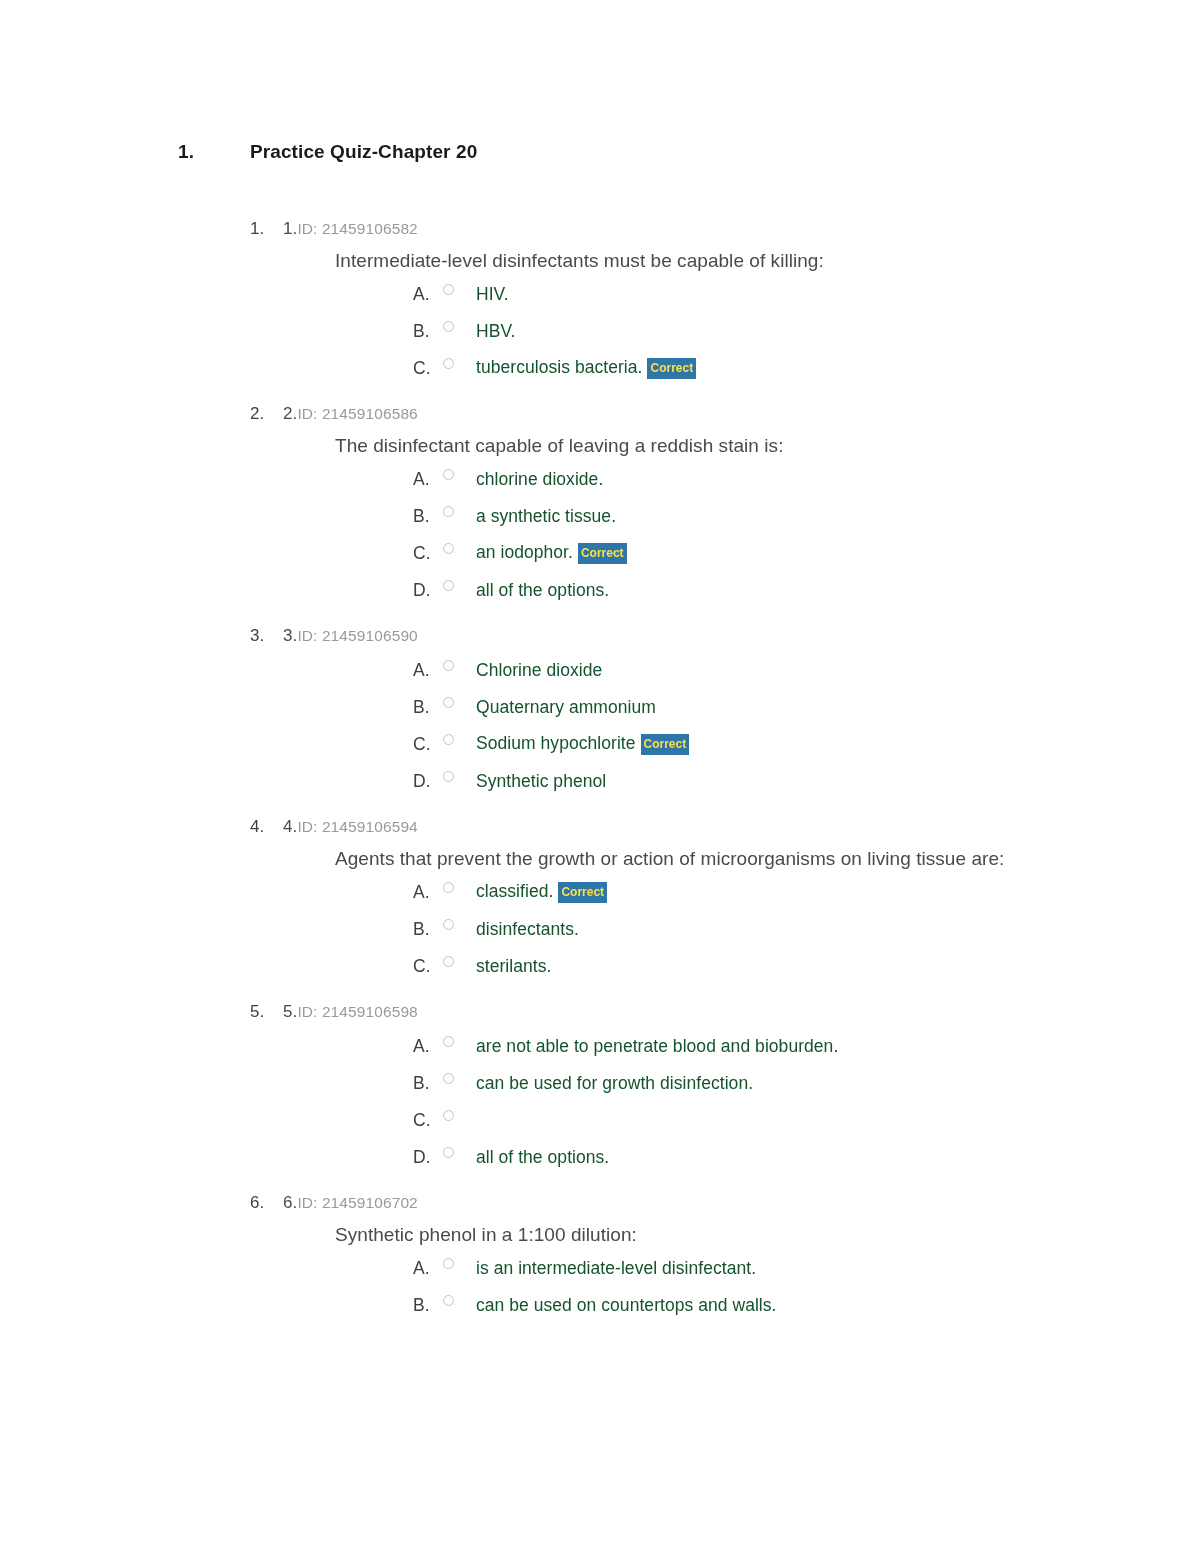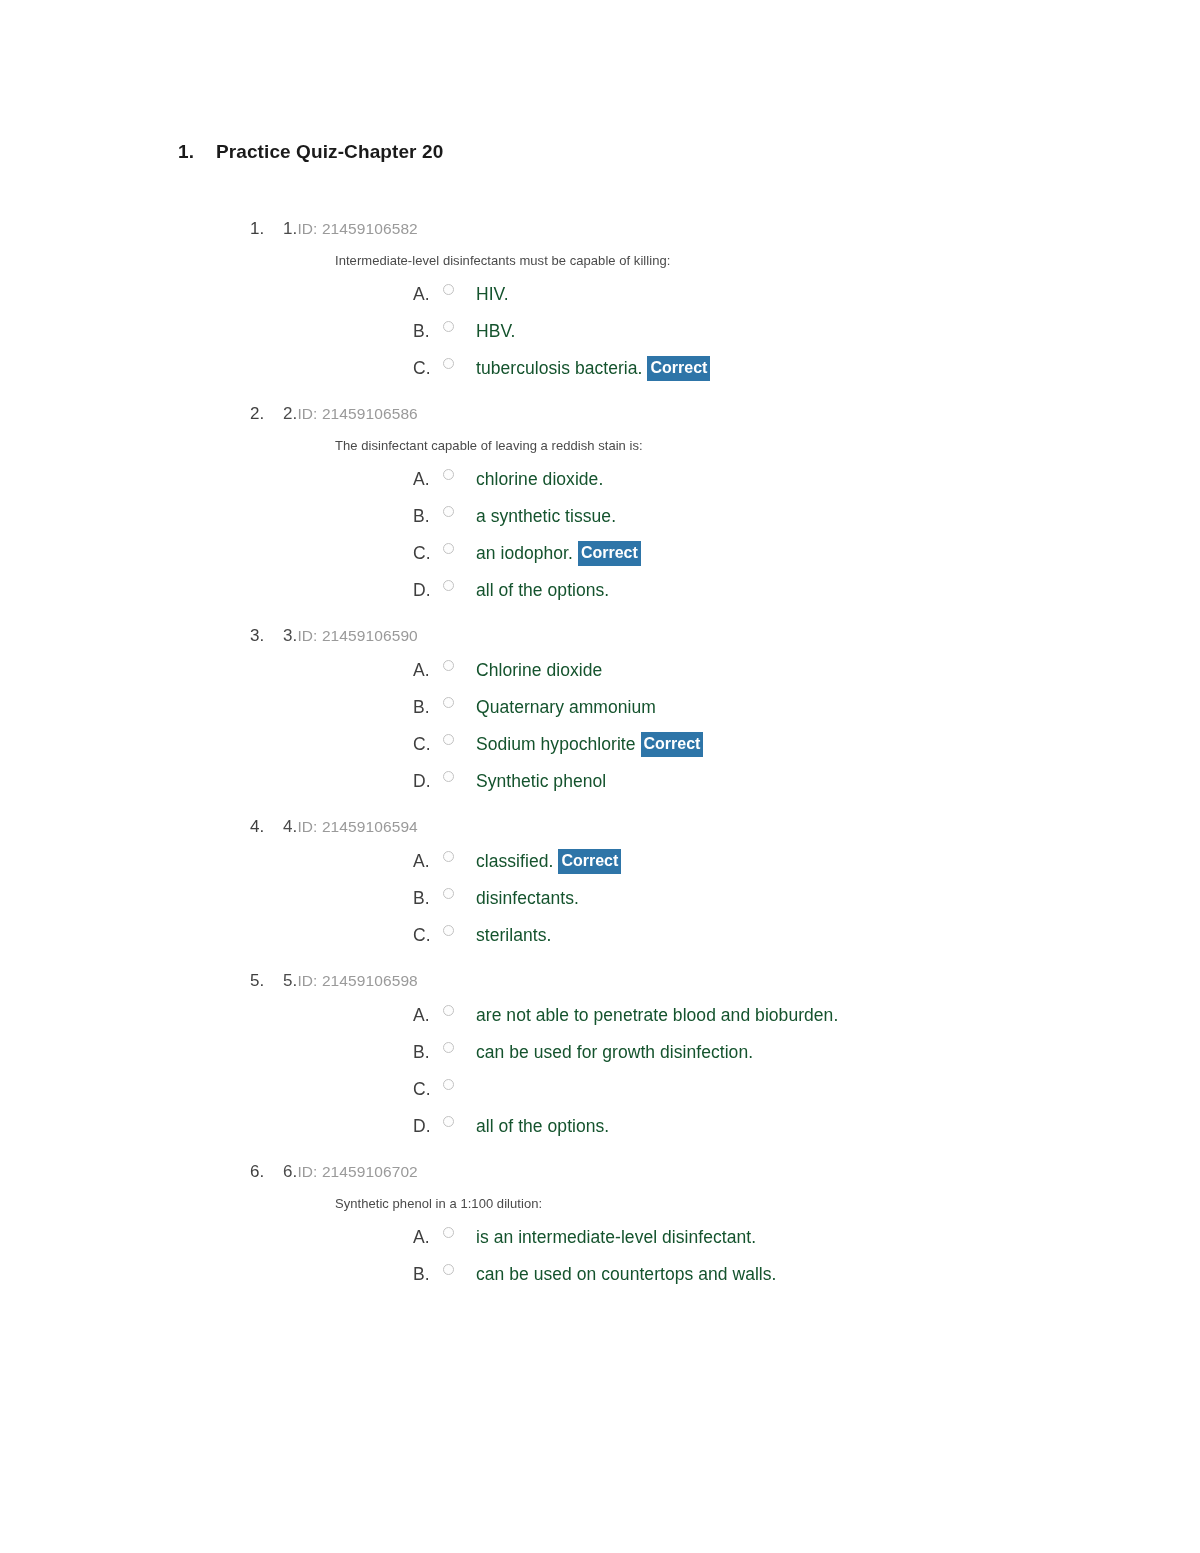--- a/index.html
+++ b/index.html
@@ -37,20 +37,21 @@
     color: #1a1a1a;
     letter-spacing: 0.2px;
     width: 38px;
     display: inline-block;
   }
   .doc-title-text {
     font-size: 19px;
     font-weight: bold;
     color: #1a1a1a;
     letter-spacing: 0.1px;
+    margin-left: 34px;
   }
 
   
   .q-list {
     position: absolute;
     left: 0;
     top: 219px;
     width: 1200px;
   }
   .question {
@@ -75,21 +76,21 @@
     font-size: 15.5px;
     color: #9a9a9a;
     letter-spacing: 0.1px;
   }
   .q-id .q-id-index {
     font-size: 17px;
     color: #4a4a4a;
   }
   .q-stem {
     padding-left: 335px;
-    font-size: 13px;
+    font-size: 19px;
     color: #4a4a4a;
     line-height: 31px;
     letter-spacing: 0.05px;
     white-space: nowrap;
   }
   .q-blank {
     letter-spacing: -0.5px;
     color: #555;
   }
 
@@ -127,22 +128,22 @@
   }
   .opt-text {
     font-size: 17.5px;
     color: #14532d;
     letter-spacing: 0.05px;
     line-height: 1;
   }
   .correct-badge {
     display: inline-block;
     background: #2e75a8;
-    color: #ffffff;
-    font-size: 16px;
+    color: #fde047;
+    font-size: 12px;
     font-weight: bold;
     line-height: 1;
     padding: 4px 3px 5px 3px;
     margin-left: 5px;
     vertical-align: 1px;
     letter-spacing: 0px;
   }
 </style>
 </head>
 <body>
@@ -234,20 +235,21 @@
             <span class="radio"></span>
             <span><span class="opt-text">Synthetic phenol</span></span>
           </li>
         </ul>
       </div>
       <div class="question">
         <div class="q-head">
           <span class="q-marker">4.</span>
           <span class="q-id"><span class="q-id-index">4.</span><span>ID: 21459106594</span></span>
         </div>
+        <div class="q-stem">Agents that prevent the growth or action of microorganisms on living tissue are:</div>
         <ul class="opt-list">
           <li class="option">
             <span class="opt-letter">A.</span>
             <span class="radio"></span>
             <span><span class="opt-text">classified.</span><span class="correct-badge">Correct</span></span>
           </li>
           <li class="option">
             <span class="opt-letter">B.</span>
             <span class="radio"></span>
             <span><span class="opt-text">disinfectants.</span></span>

